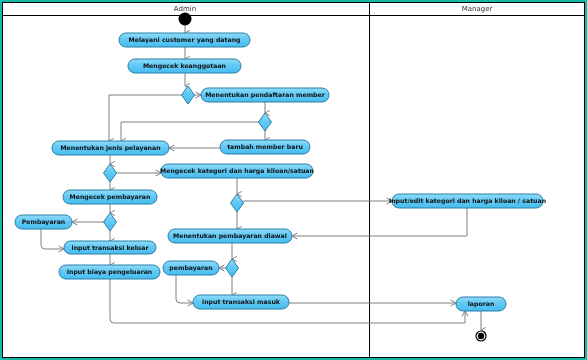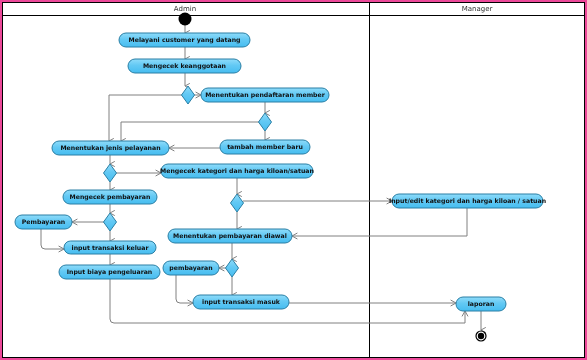--- a/index.html
+++ b/index.html
@@ -5,21 +5,21 @@
   html, body {
     margin: 0;
     padding: 0;
     background: #ffffff;
     font-family: "DejaVu Sans", "Liberation Sans", sans-serif;
   }
   #canvas {
     position: relative;
     width: 587px;
     height: 360px;
-    background: #ec4899;
+    background: #14b8a6;
     overflow: hidden;
   }
   svg#diagram {
     position: absolute;
     top: 0;
     left: 0;
     width: 587px;
     height: 360px;
     display: block;
   }

